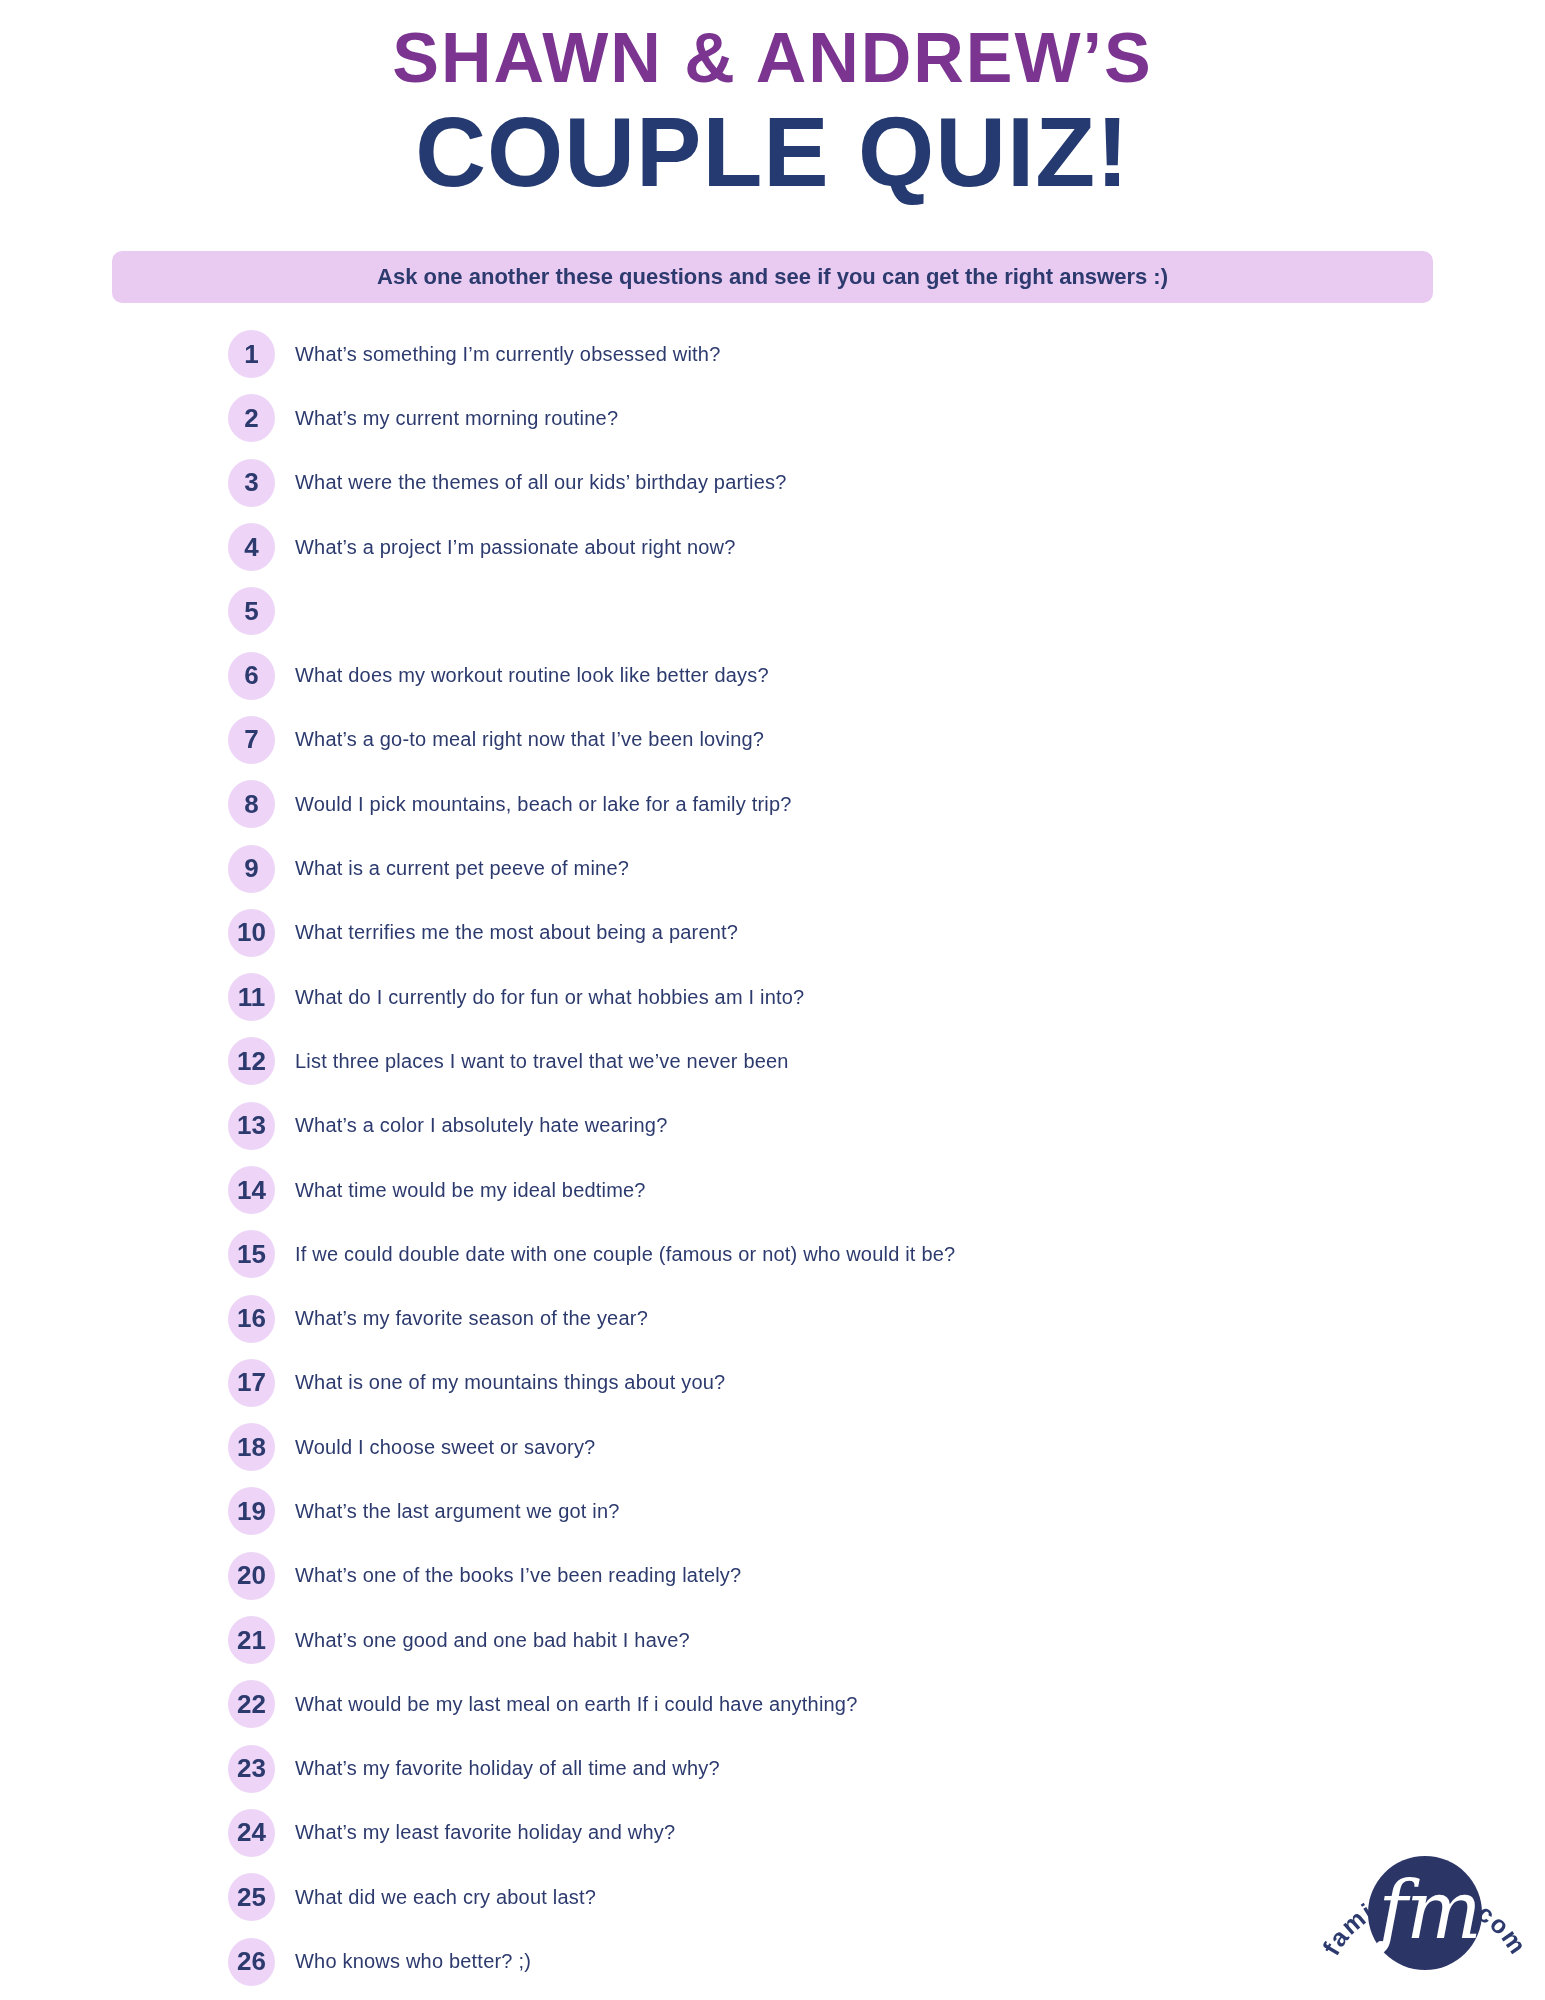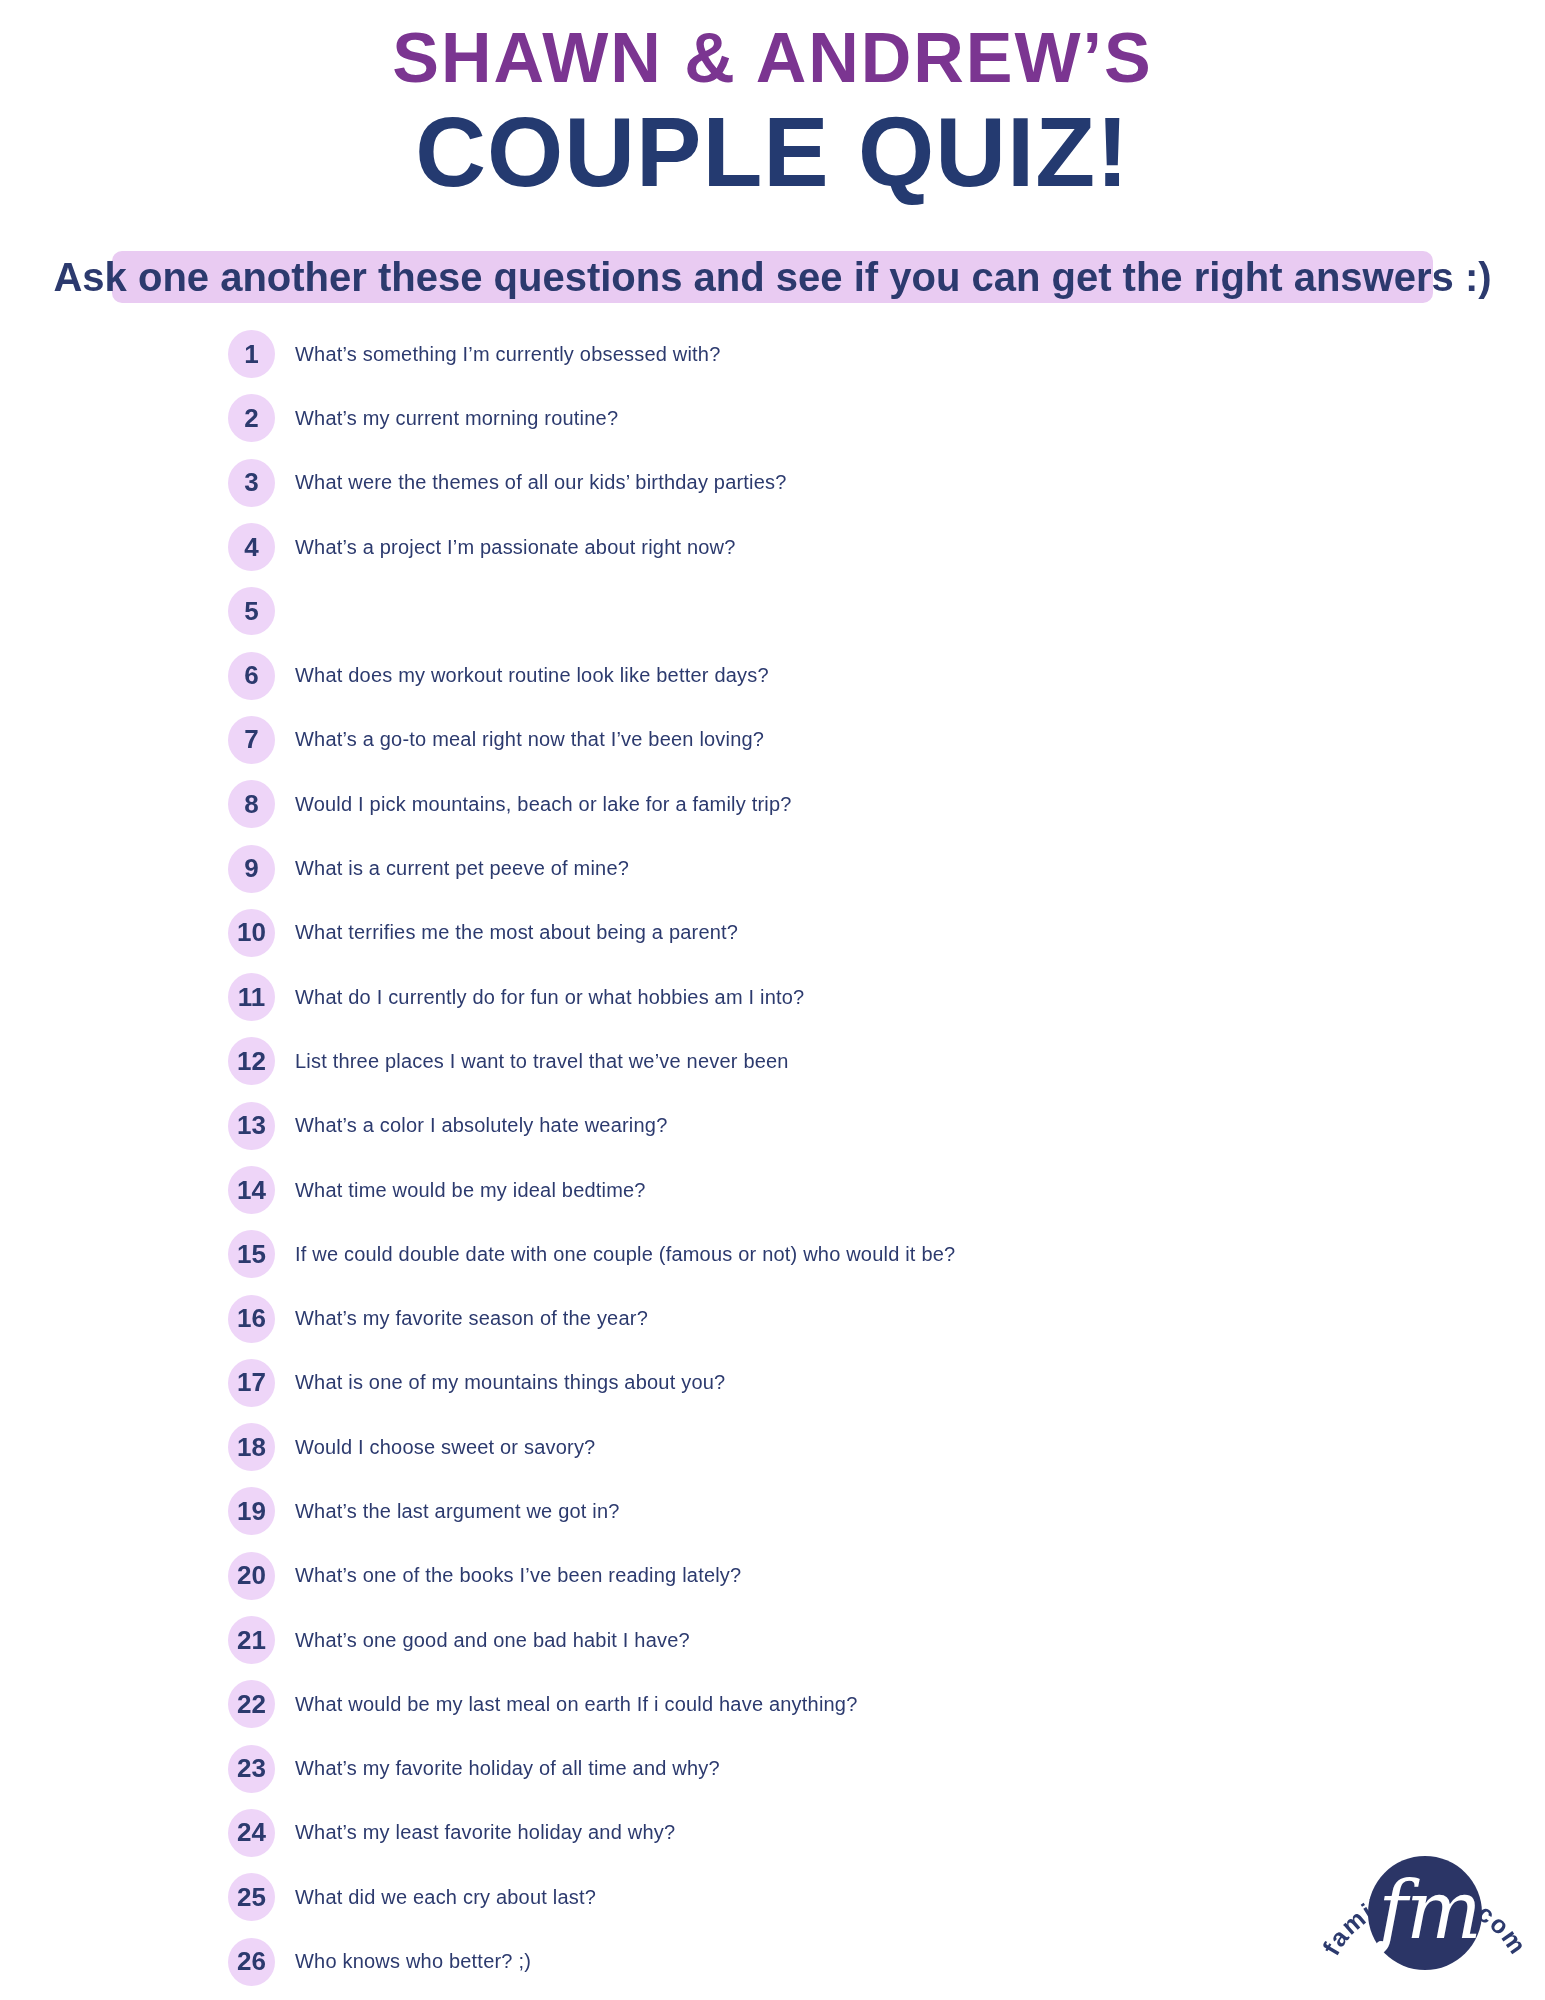--- a/index.html
+++ b/index.html
@@ -35,21 +35,21 @@
     position: absolute;
     top: 251px; left: 112px; right: 112px;
     height: 52px;
     background: #e9cbf2;
     border-radius: 10px;
     display: flex;
     align-items: center;
     justify-content: center;
   }
   .banner span {
-    font-size: 40px;
+    font-size: 22px;
     font-weight: bold;
     color: #2c3a6e;
     white-space: nowrap;
   }
   .questions {
     position: absolute;
     top: 322px; left: 0; right: 0;
     margin: 0; padding: 0 0 0 228px;
     list-style: none;
   }

